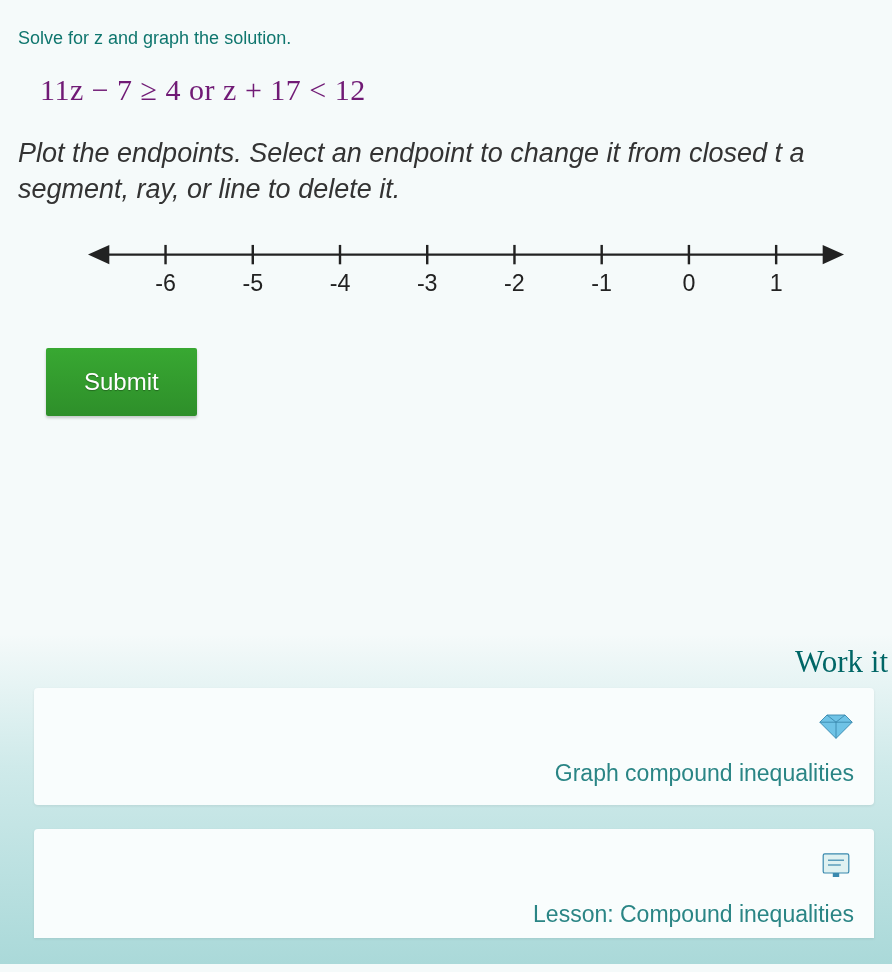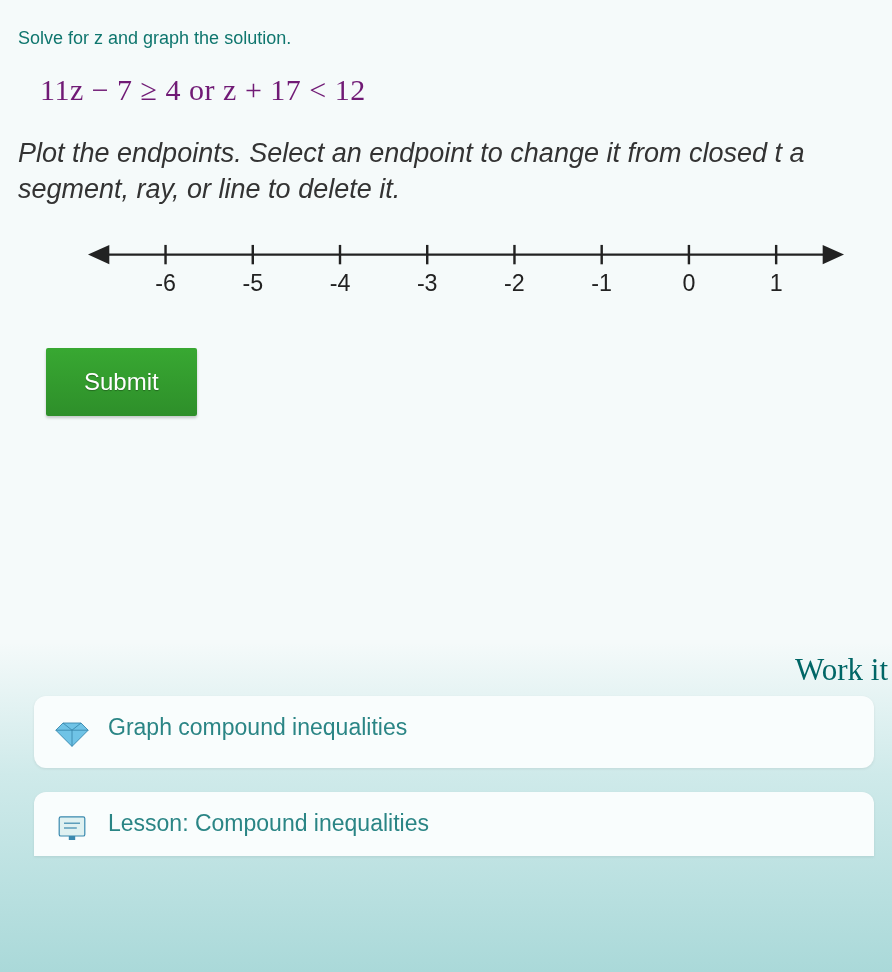--- a/index.html
+++ b/index.html
@@ -95,27 +95,28 @@
     }
     .not-ready {
       text-align: right;
       font-size: 28px;
       color: #333;
       padding-right: 4px;
       margin-bottom: 22px;
     }
     .resource-card {
       background: #f9fdfd;
-      border-radius: 12px;
+      border-radius: 4px;
       margin: 0 18px 24px 34px;
       padding: 18px 20px;
       display: flex;
-      align-items: flex-start;
+      align-items: flex-end;
       gap: 18px;
       box-shadow: 0 1px 3px rgba(0,0,0,0.08);
+      flex-direction: column;
     }
     .resource-card .icon-slot {
       width: 36px;
       height: 36px;
       flex-shrink: 0;
       display: flex;
       align-items: center;
       justify-content: center;
     }
     .resource-label {
@@ -175,21 +176,21 @@
         <line class="tick" x1="710" y1="10" x2="710" y2="30"></line>
         <text class="tick-label" x="710" y="58">1</text>
       </g>
     </svg>
   </div>
 
   <button class="submit-btn">Submit</button>
 </div>
 
 <div class="bottom-wrap">
-  <div class="bottom-area" style="position:absolute; bottom:0; left:0; right:0; padding-top:10px; height:330px;">
+  <div class="bottom-area" style="position:absolute; bottom:8px; left:0; right:0; padding-top:10px; height:330px;">
     <div class="workit">Work it</div>
 
     <div class="resource-card">
       <span class="icon-slot">
         <svg viewBox="0 0 40 40" width="36" height="36">
           <polygon points="10,10 30,10 38,18 20,36 2,18" fill="#6fc3e6" stroke="#3a89ae" stroke-width="1"></polygon>
           <polyline points="2,18 38,18" stroke="#3a89ae" stroke-width="1" fill="none"></polyline>
           <polyline points="10,10 20,18 30,10" stroke="#3a89ae" stroke-width="1" fill="none"></polyline>
           <polyline points="20,18 20,36" stroke="#3a89ae" stroke-width="1" fill="none"></polyline>
         </svg>

